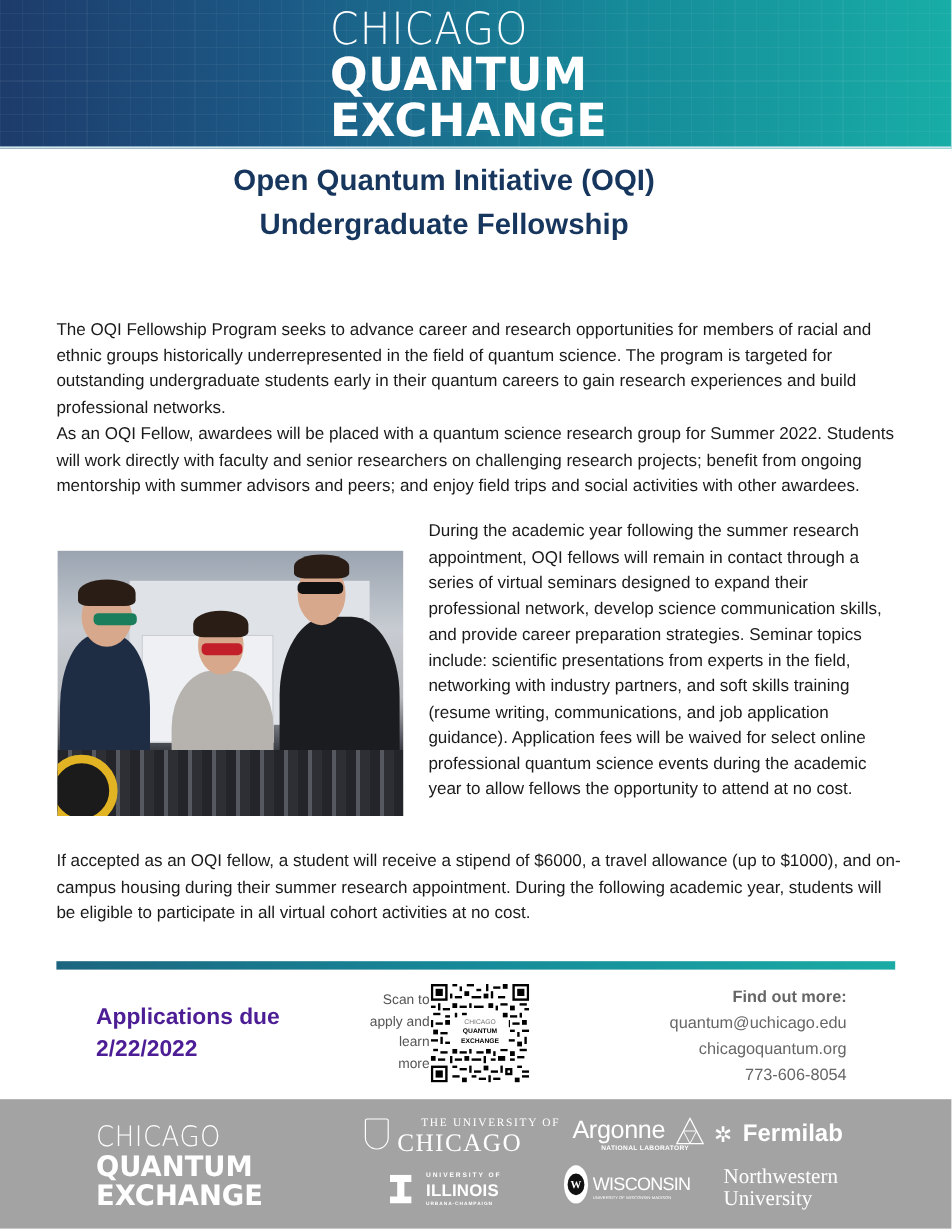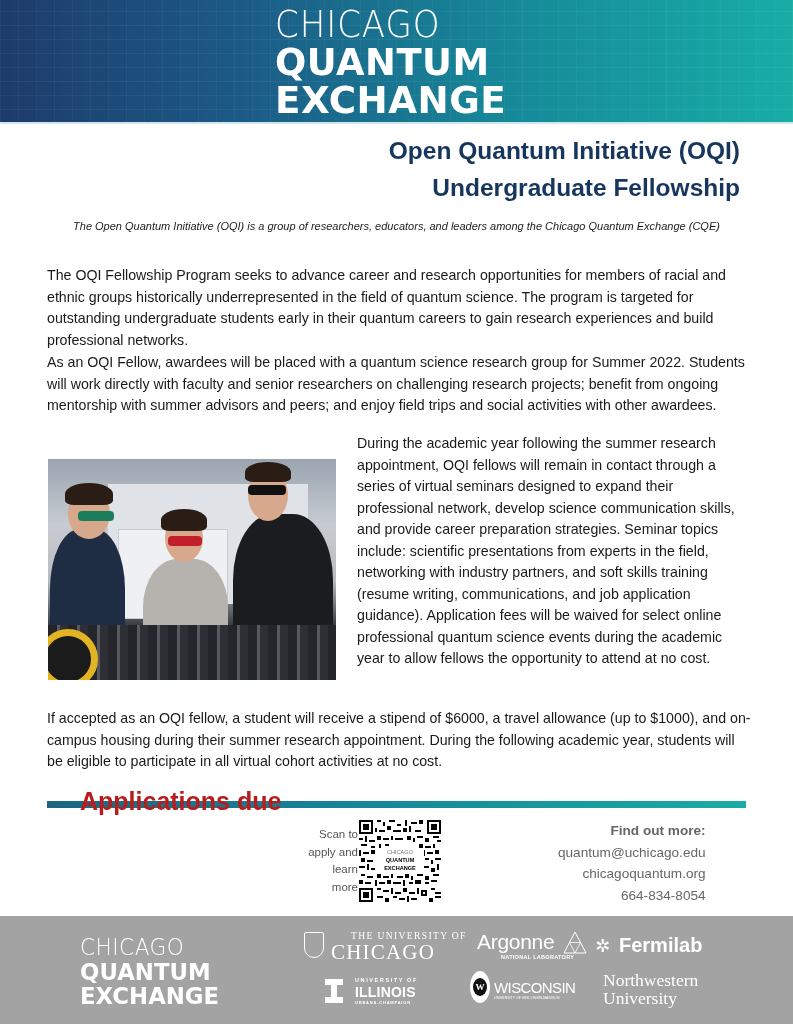--- a/index.html
+++ b/index.html
@@ -20,21 +20,21 @@
   .banner::after {
     content: ""; position: absolute; left: 0; right: 0; bottom: 0; height: 2px; background: #cfe6ec;
   }
   .cqe-logo { position: absolute; left: 275px; top: 6px; color: #fff; line-height: 1; }
   .cqe-logo .l1 { font-family: "DejaVu Sans", sans-serif; font-weight: 200; font-size: 37px; letter-spacing: 1px; font-stretch: condensed; }
   .cqe-logo .l2, .cqe-logo .l3 { font-family: "DejaVu Sans", sans-serif; font-weight: 700; font-size: 38px; letter-spacing: 0.5px; margin-top: 0px; }
   .cqe-logo .l1 { transform: scaleX(0.92); transform-origin: left; }
   .cqe-logo .l2 { transform: scaleX(0.97); transform-origin: left; }
   .cqe-logo .l3 { transform: scaleX(0.98); transform-origin: left; }
 
-  .title { position: absolute; left: 0; width: 740px; text-align: right; color: #17365d; font-weight: 700; font-size: 24.5px; font-family: "Liberation Sans", sans-serif; }
+  .title { position: absolute; left: 0; width: 740px; text-align: center; color: #17365d; font-weight: 700; font-size: 24.5px; font-family: "Liberation Sans", sans-serif; }
   .title.t1 { top: 137px; }
   .title.t2 { top: 174px; }
 
   .intro {
     position: absolute; left: 40px; top: 218px; width: 713px; text-align: center;
     font-style: italic; font-size: 11px; line-height: 17px; color: #222;
   }
 
   .para { position: absolute; font-size: 14.2px; line-height: 21.5px; color: #1a1a1a; }
   .p1 { left: 47px; top: 265px; width: 706px; }
@@ -65,21 +65,21 @@
   .photo .g2 { left: 120px; top: 77px; width: 34px; background: #c21f2a; }
   .photo .g3 { left: 200px; top: 26px; width: 38px; background: #111; }
   .photo .bench { position: absolute; left: 0; bottom: 0; width: 288px; height: 55px; background: repeating-linear-gradient(90deg, #23252a 0 9px, #55585e 9px 12px, #2d2f34 12px 20px); }
   .photo .lens { position: absolute; left: -10px; top: 170px; width: 60px; height: 60px; border-radius: 50%; border: 7px solid #e2b423; background: #1b1b1b; }
 
   .divider {
     position: absolute; left: 47px; top: 801px; width: 699px; height: 7px;
     background: linear-gradient(90deg, #1c6580 0%, #168a99 50%, #1aaba4 100%);
   }
 
-  .due { position: absolute; left: 80px; top: 788px; color: #b91c1c; font-size: 25px; font-weight: 700; line-height: 27px; }
+  .due { position: absolute; left: 80px; top: 834px; color: #4c1d95; font-size: 19px; font-weight: 700; line-height: 27px; }
 
   .scan { position: absolute; left: 300px; top: 826px; width: 58px; text-align: right; color: #555; font-size: 11.5px; line-height: 17.5px; }
   .qr { position: absolute; left: 359px; top: 820px; width: 82px; height: 82px; background: #fff; }
   .qr svg { display: block; }
   .qr-label {
     position: absolute; left: 17px; top: 28px; width: 48px; height: 26px; background: #fff;
     color: #000; font-size: 5.6px; line-height: 8px; text-align: center; font-weight: 700;
   }
   .qr-label .thin { font-weight: 400; color: #777; }
 
@@ -128,21 +128,20 @@
     <div class="l1">CHICAGO</div>
     <div class="l2">QUANTUM</div>
     <div class="l3">EXCHANGE</div>
   </div>
 </header>
 
 <h1 class="title t1">Open Quantum Initiative (OQI)</h1>
 <h1 class="title t2">Undergraduate Fellowship</h1>
 
 <div class="intro">
-  <div>The Open Quantum Initiative (OQI) is a group of researchers, educators, and leaders among the Chicago Quantum Exchange (CQE)</div>
 </div>
 
 <p class="para p1">The OQI Fellowship Program seeks to advance career and research opportunities for members of racial and ethnic groups historically underrepresented in the field of quantum science. The program is targeted for outstanding undergraduate students early in their quantum careers to gain research experiences and build professional networks.</p>
 <p class="para p2">As an OQI Fellow, awardees will be placed with a quantum science research group for Summer 2022. Students will work directly with faculty and senior researchers on challenging research projects; benefit from ongoing mentorship with summer advisors and peers; and enjoy field trips and social activities with other awardees.</p>
 
 <div class="photo" role="img" aria-label="Three students wearing laser safety goggles at an optics table in a quantum lab">
   <div class="wall"></div>
   <div class="board"></div>
   <div class="person p-left"></div>
   <div class="person p-mid"></div>
@@ -160,20 +159,21 @@
   <div class="lens"></div>
 </div>
 
 <p class="para p3">During the academic year following the summer research appointment, OQI fellows will remain in contact through a series of virtual seminars designed to expand their professional network, develop science communication skills, and provide career preparation strategies. Seminar topics include: scientific presentations from experts in the field, networking with industry partners, and soft skills training (resume writing, communications, and job application guidance). Application fees will be waived for select online professional quantum science events during the academic year to allow fellows the opportunity to attend at no cost.</p>
 <p class="para p4">If accepted as an OQI fellow, a student will receive a stipend of $6000, a travel allowance (up to $1000), and on-campus housing during their summer research appointment. During the following academic year, students will be eligible to participate in all virtual cohort activities at no cost.</p>
 
 <div class="divider"></div>
 
 <div class="due">
   <div>Applications due</div>
+  <div>2/22/2022</div>
 </div>
 
 <div class="scan">
   <div>Scan to</div>
   <div>apply and</div>
   <div>learn</div>
   <div>more</div>
 </div>
 
 <div class="qr">
@@ -287,21 +287,21 @@
     <div class="thin">CHICAGO</div>
     <div>QUANTUM</div>
     <div>EXCHANGE</div>
   </div>
 </div>
 
 <div class="findmore">
   <div class="fm-title">Find out more:</div>
   <div>quantum@uchicago.edu</div>
   <div>chicagoquantum.org</div>
-  <div>664-834-8054</div>
+  <div>773-606-8054</div>
 </div>
 
 <footer class="footer">
   <div class="flogo">
     <div class="l1">CHICAGO</div>
     <div class="l2">QUANTUM</div>
     <div class="l3">EXCHANGE</div>
   </div>
 
   <div class="partner uchicago">

